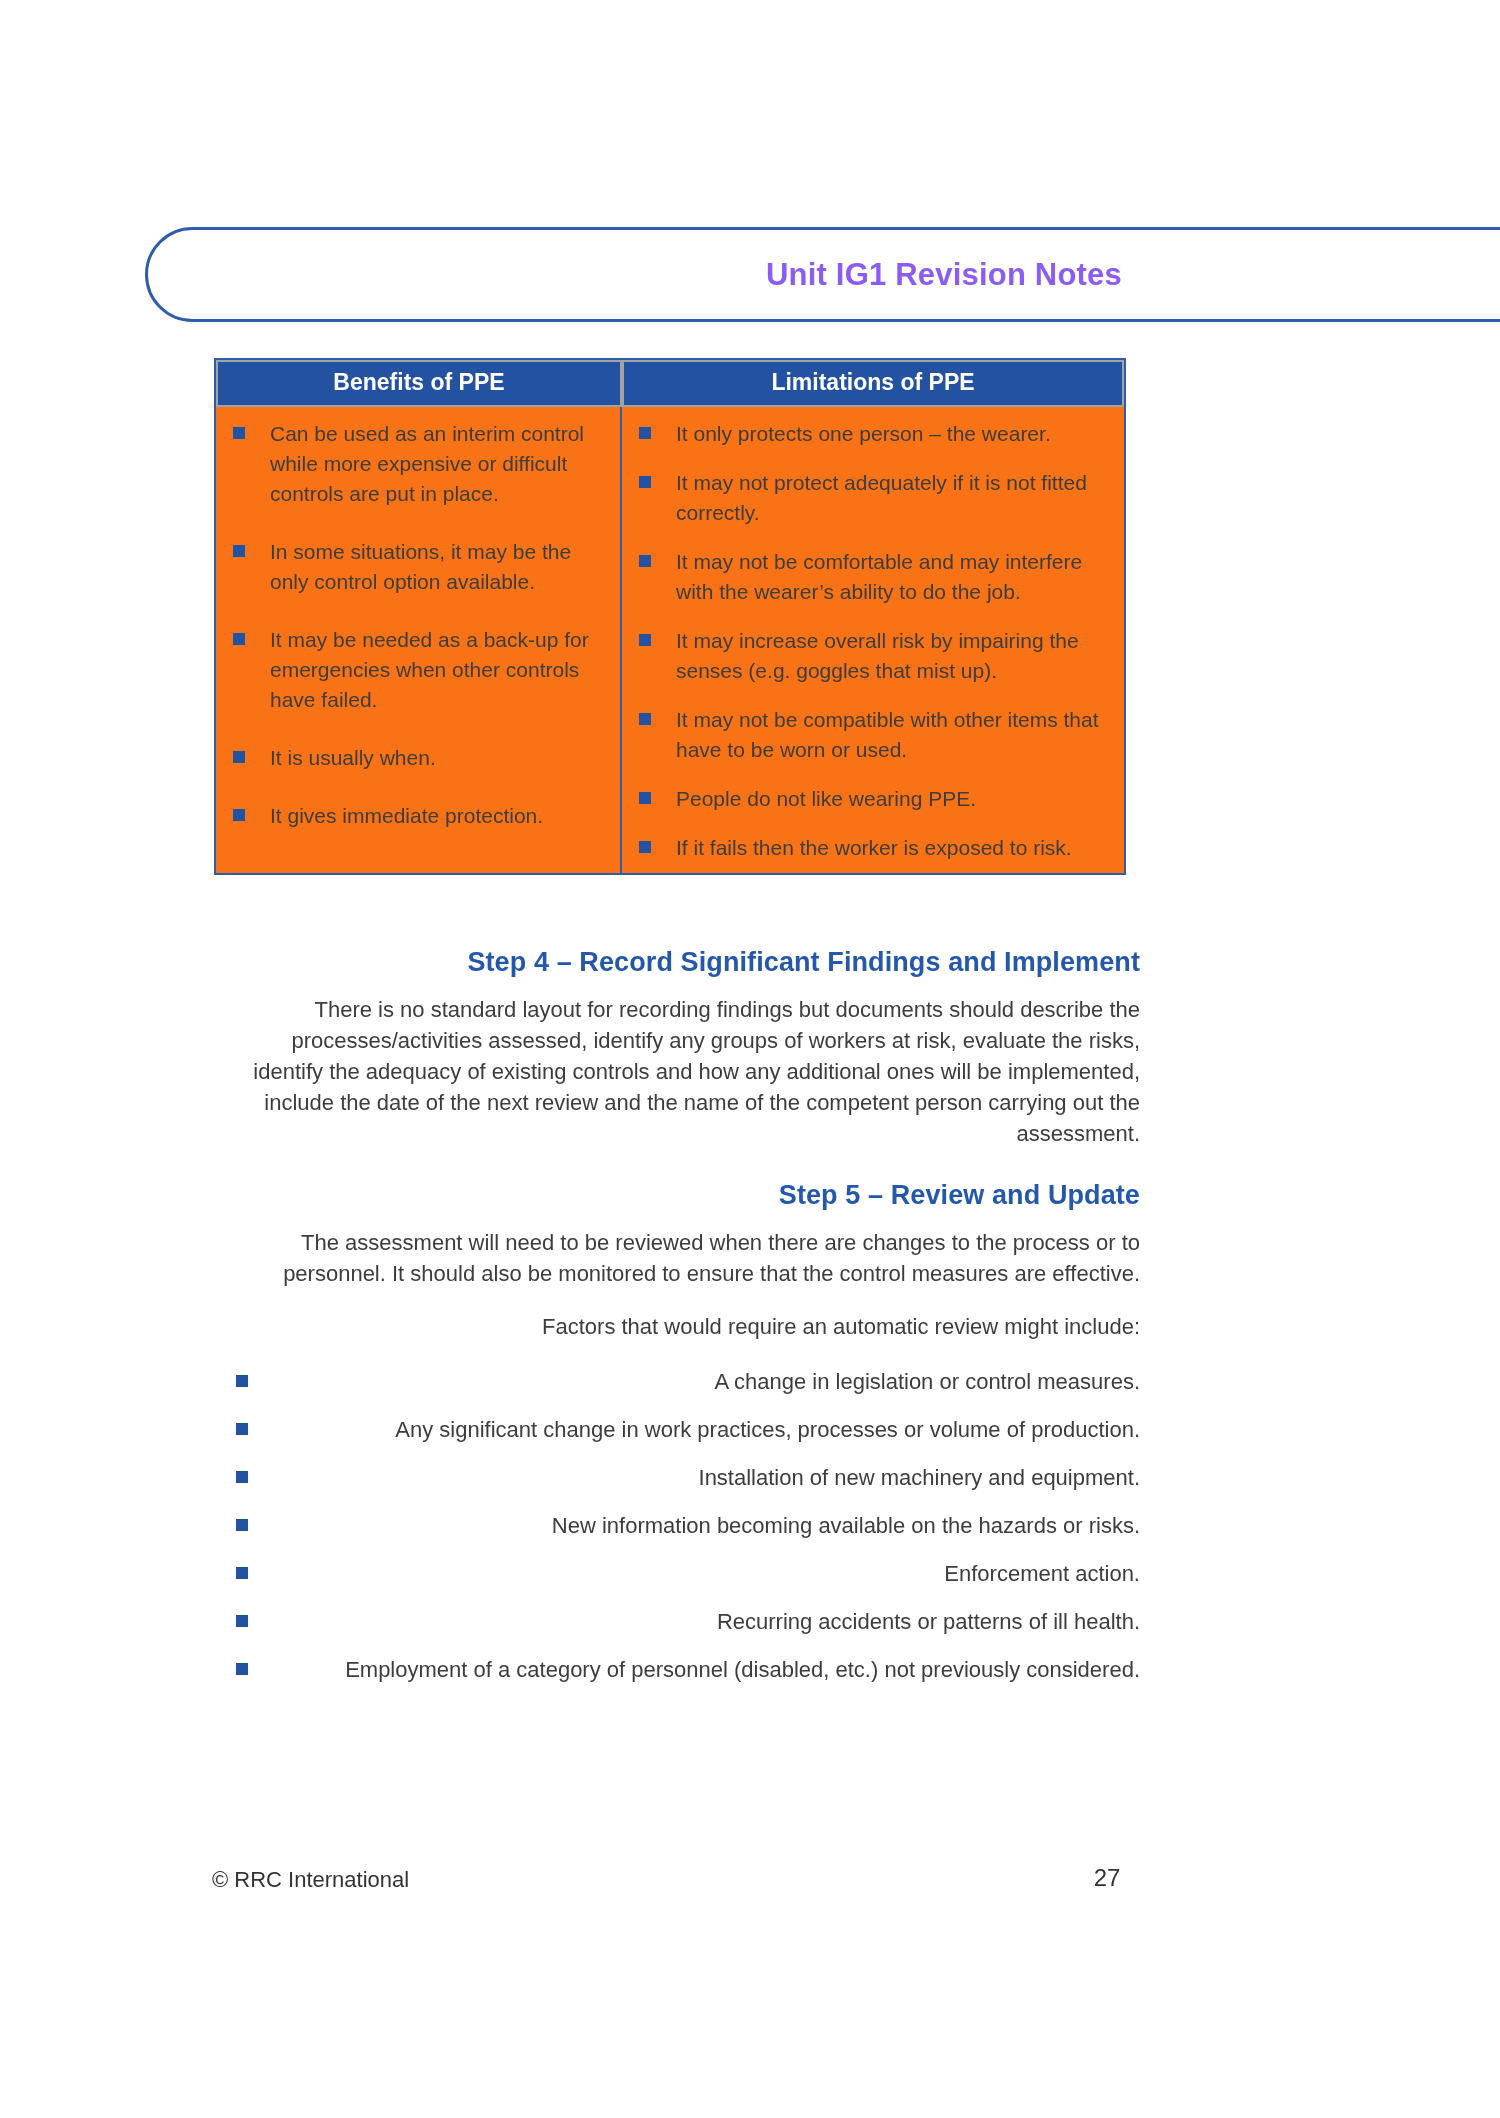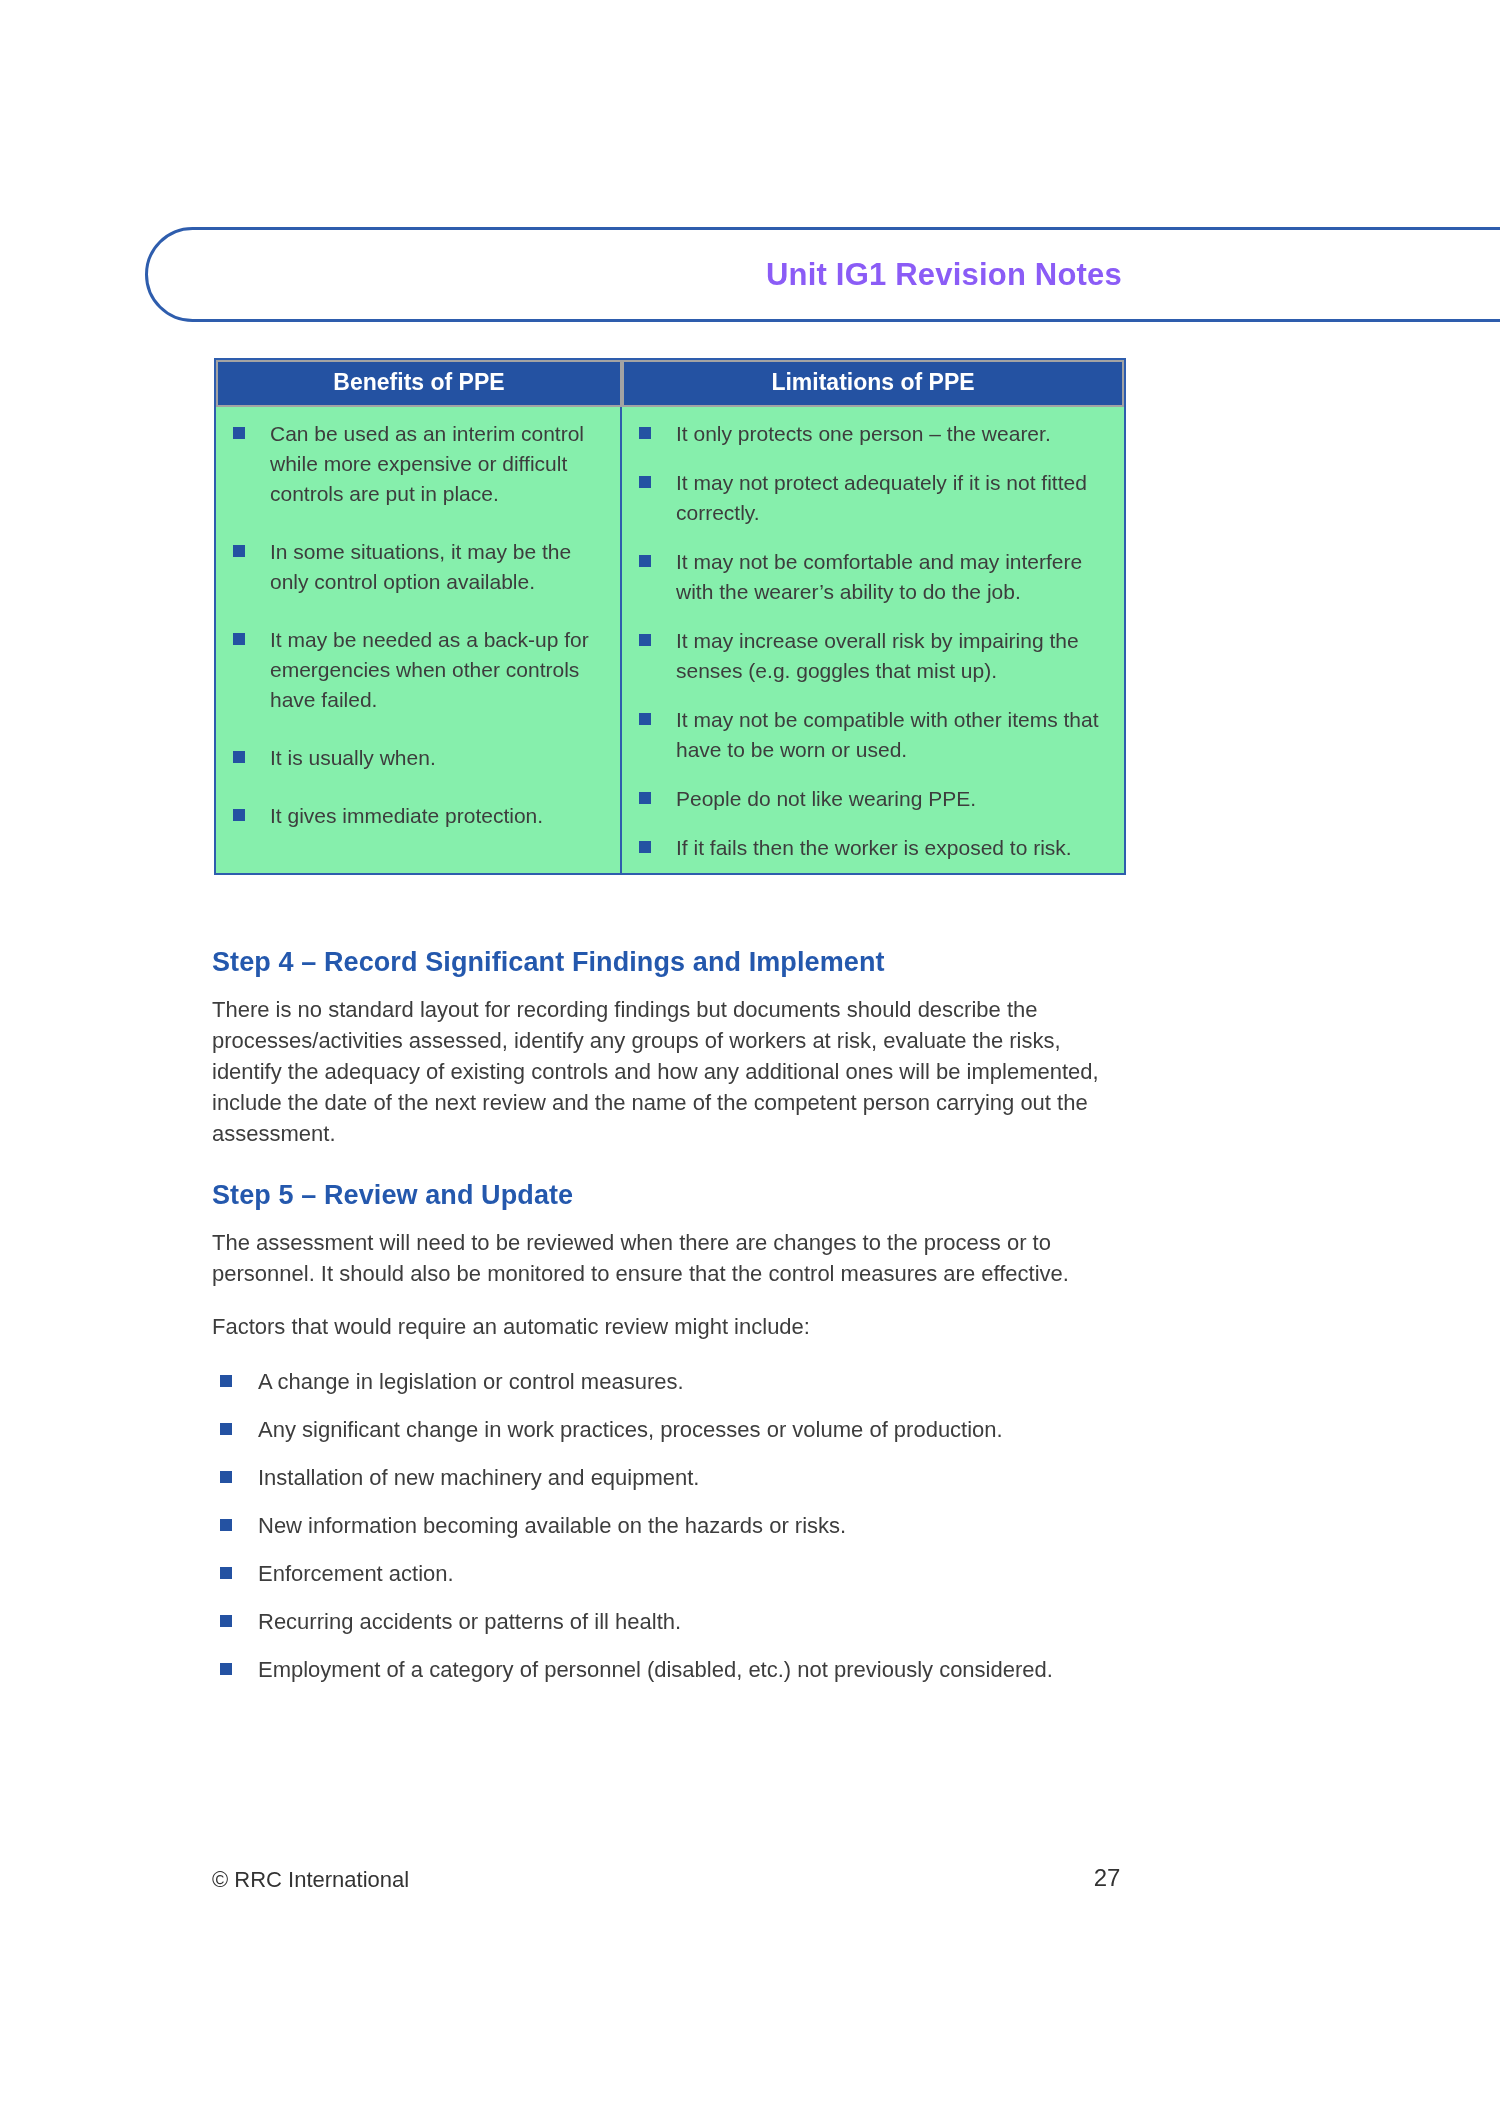--- a/index.html
+++ b/index.html
@@ -29,37 +29,37 @@
     border:2px solid #2e5dad; table-layout:fixed;
   }
   .ppe-table th {
     background:#2452a2; color:#ffffff; font-size:23px; font-weight:bold;
     text-align:center; padding:7px 0 9px 0; border:2px solid #a3a3a3;
   }
   .ppe-table col.c1 { width:406px; }
   .ppe-table col.c2 { width:502px; }
   .ppe-table td {
     vertical-align:top; padding:12px 8px 4px 14px;
-    font-size:21px; line-height:30px; color:#3d3d3d; background:#86efac;
+    font-size:21px; line-height:30px; color:#3d3d3d; background:#f97316;
   }
   .ppe-table td.col-benefits { border-right:2px solid #2e5dad; }
 
   ul.cell-list { list-style:none; margin:0; padding:0; }
   ul.cell-list li { position:relative; padding-left:40px; }
   td.col-benefits li { margin-bottom:28px; }
   td.col-limitations li { margin-bottom:19px; }
   ul.cell-list li:last-child { margin-bottom:6px; }
 
   .sq {
     position:absolute; left:3px; top:8px; width:12px; height:12px;
     background:#2452a2; display:block;
   }
 
   
-  .content { position:absolute; left:212px; top:945px; width:912px; }
+  .content { position:absolute; left:228px; top:945px; width:912px;text-align:right; }
   .content h2 {
     font-size:27px; line-height:34px; font-weight:bold; color:#2458ad;
     margin:0 0 15px 0; letter-spacing:0.1px;
   }
   .content h2.step5 { margin-top:29px; }
   .content p {
     font-size:22px; line-height:31px; color:#3d3d3d; margin:0 0 22px 0;
   }
   ul.main-list { list-style:none; margin:24px 0 0 0; padding:0; }
   ul.main-list li {

